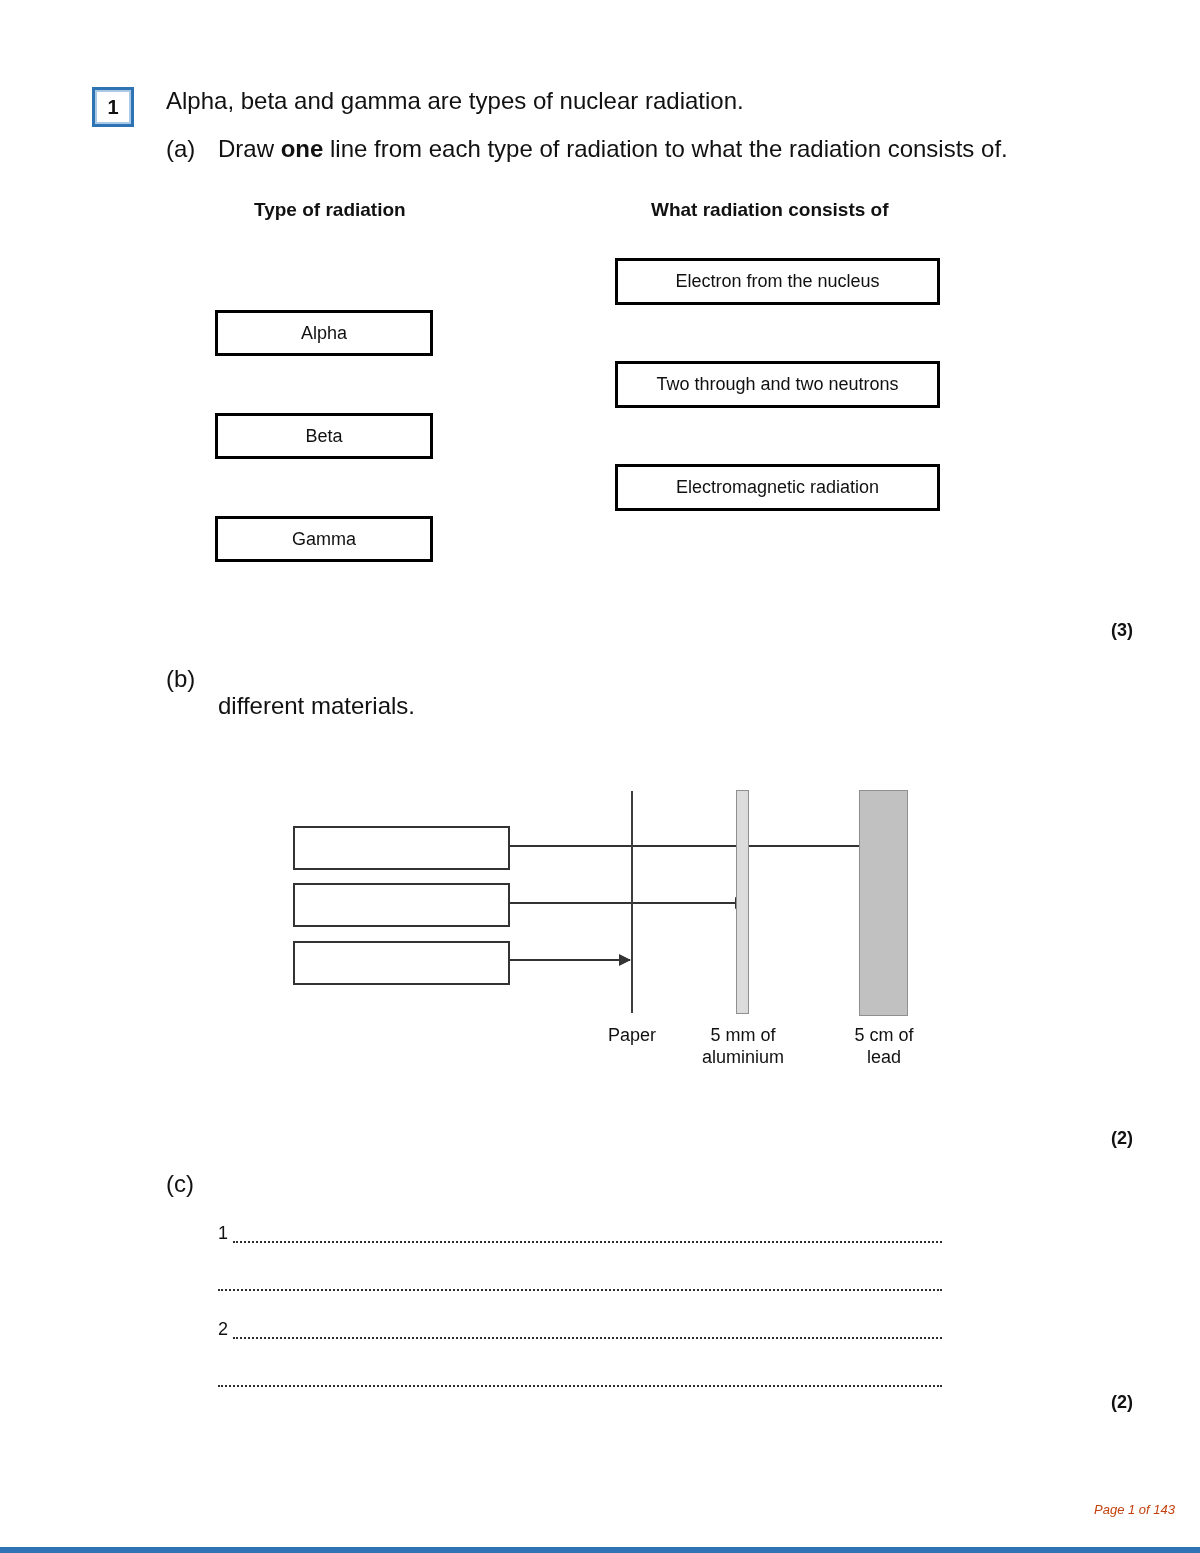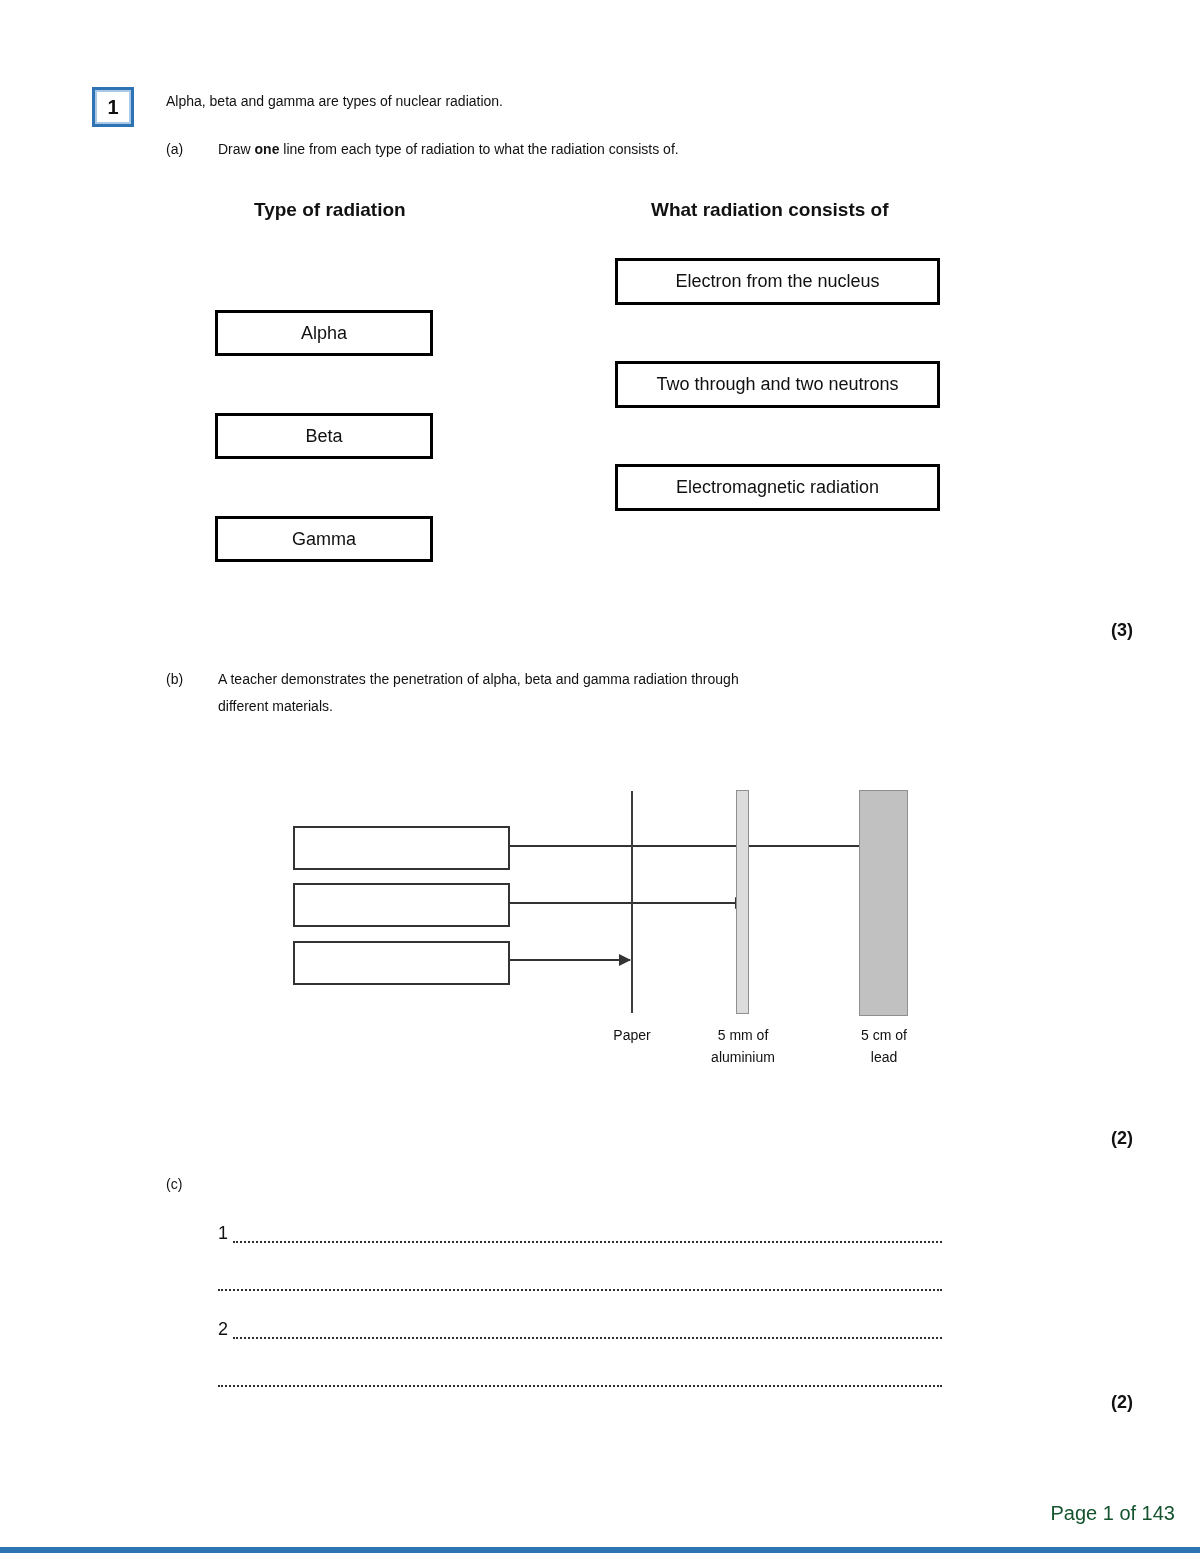--- a/index.html
+++ b/index.html
@@ -11,21 +11,21 @@
   }
   html,body{margin:0;padding:0;background:#ffffff;}
   .page{
     position:relative;
     width:1200px;height:1553px;
     background:#ffffff;
     font-family:"Liberation Sans","DejaVu Sans",sans-serif;
     color:var(--ink);
     overflow:hidden;
   }
-  .t{position:absolute;font-size:14px;line-height:26px;white-space:nowrap;}
+  .t{position:absolute;font-size:24px;line-height:26px;white-space:nowrap;}
   .bold{font-weight:700;}
   .hdr{position:absolute;font-size:19px;font-weight:700;white-space:nowrap;margin-left:29px;}
   .qnum{
     position:absolute;left:92px;top:87px;width:36px;height:34px;
     border:3px solid var(--accent);
     box-shadow:inset 0 0 0 2px #aac9e6;
     display:flex;align-items:center;justify-content:center;
     font-size:20px;font-weight:700;background:#fff;
   }
   .mbox{
@@ -45,29 +45,29 @@
   }
   .beam{position:absolute;height:2px;background:var(--line);}
   .beam .head{
     position:absolute;right:-1px;top:-5px;width:0;height:0;
     border-top:6px solid transparent;border-bottom:6px solid transparent;
     border-left:12px solid var(--line);
   }
   .paper-line{position:absolute;left:631px;top:791px;width:2px;height:222px;background:#3d3d3d;}
   .alu-sheet{position:absolute;left:736px;top:790px;width:13px;height:224px;background:var(--alu);border:1px solid #8f8f8f;box-sizing:border-box;}
   .lead-block{position:absolute;left:859px;top:790px;width:49px;height:226px;background:var(--lead);border:1px solid #8f8f8f;box-sizing:border-box;}
-  .figlabel{position:absolute;top:1024px;width:140px;text-align:center;font-size:14px;line-height:22px;white-space:pre-line;}
+  .figlabel{position:absolute;top:1024px;width:140px;text-align:center;font-size:18px;line-height:22px;white-space:pre-line;}
   
   .ansrow{
     position:absolute;left:218px;width:724px;height:22px;
     display:flex;align-items:flex-end;
   }
   .ansnum{font-size:18px;line-height:20px;padding-right:5px;}
   .dots{flex:1 1 auto;border-bottom:2px dotted #2e2e2e;height:100%;}
-  .footer{position:absolute;top:1502px;right:25px;font-size:20px;color:#14532d;}
+  .footer{position:absolute;top:1502px;right:25px;font-size:13px;color:#c2410c;font-style:italic;}
   .footer-bar{position:absolute;left:0;bottom:0;width:100%;height:6px;background:var(--accent);}
 </style>
 </head>
 <body>
 
 <div class="page">
 
   <div class="qnum">
     <span>1</span>
   </div>
@@ -98,21 +98,20 @@
   <div class="mbox right" style="top:361px">
     <span>Two through and two neutrons</span>
   </div>
   <div class="mbox right" style="top:464px">
     <span>Electromagnetic radiation</span>
   </div>
 
   <div class="marks" style="top:620px">(3)</div>
 
   <div class="t" style="left:166px;top:666px">(b)</div>
-  <div class="t" style="left:218px;top:666px">A teacher demonstrates the penetration of alpha, beta and gamma radiation through</div>
   <div class="t" style="left:218px;top:693px">different materials.</div>
 
   <div>
     <div class="srcbox" style="top:826px"></div>
     <div class="srcbox" style="top:883px"></div>
     <div class="srcbox" style="top:941px"></div>
 
     <div class="beam" style="left:508px;top:845px;width:395px">
         <span class="head"></span>
       </div>

